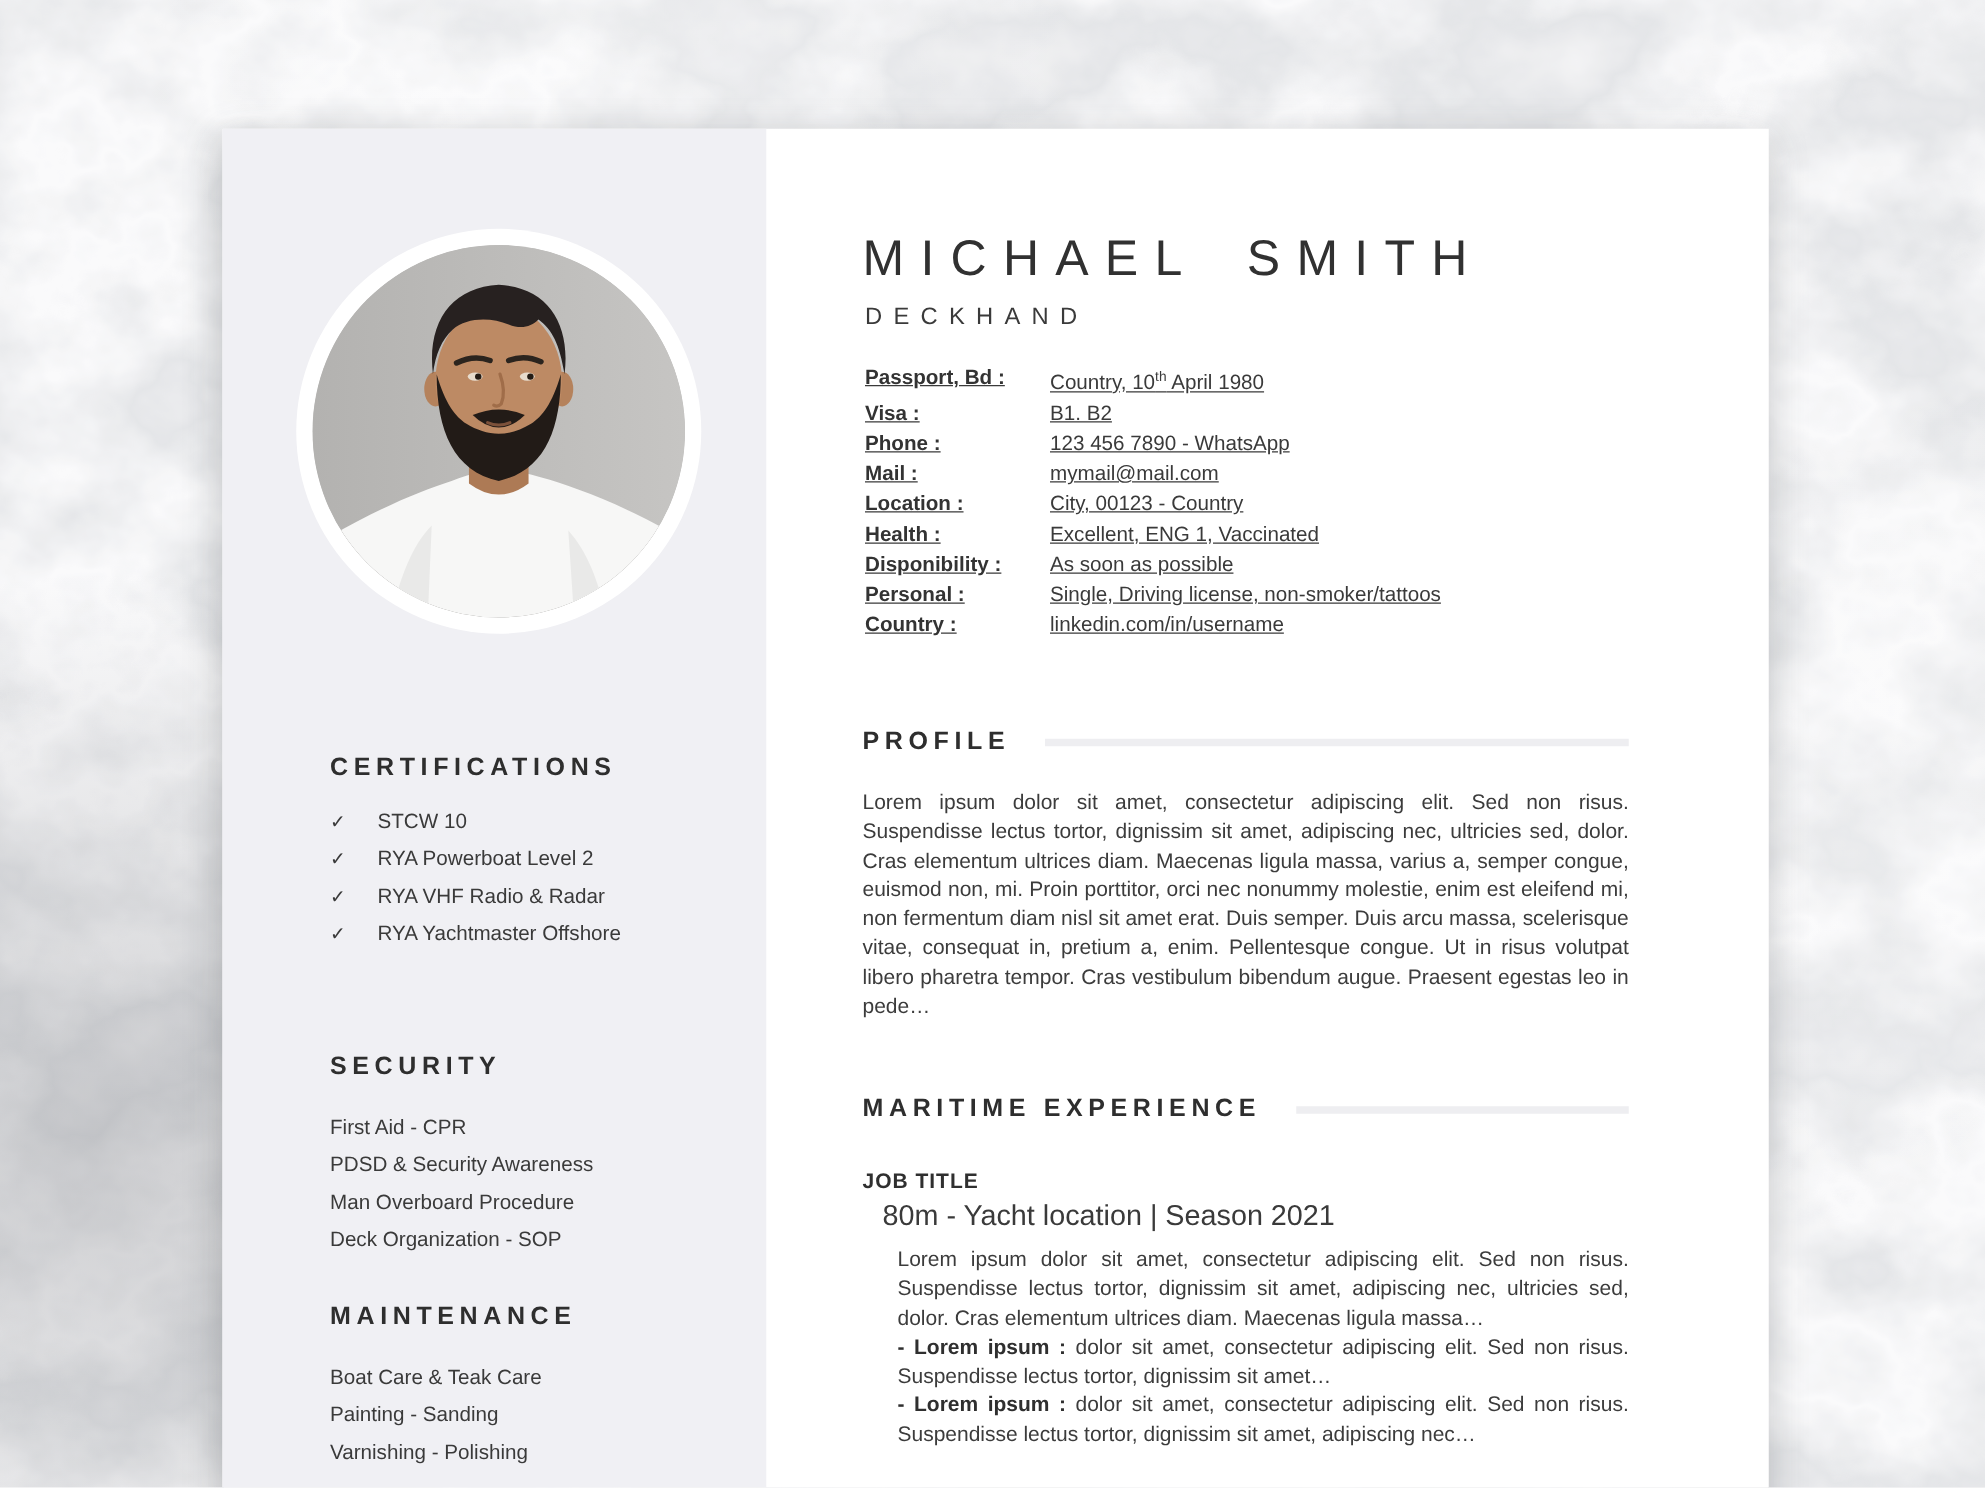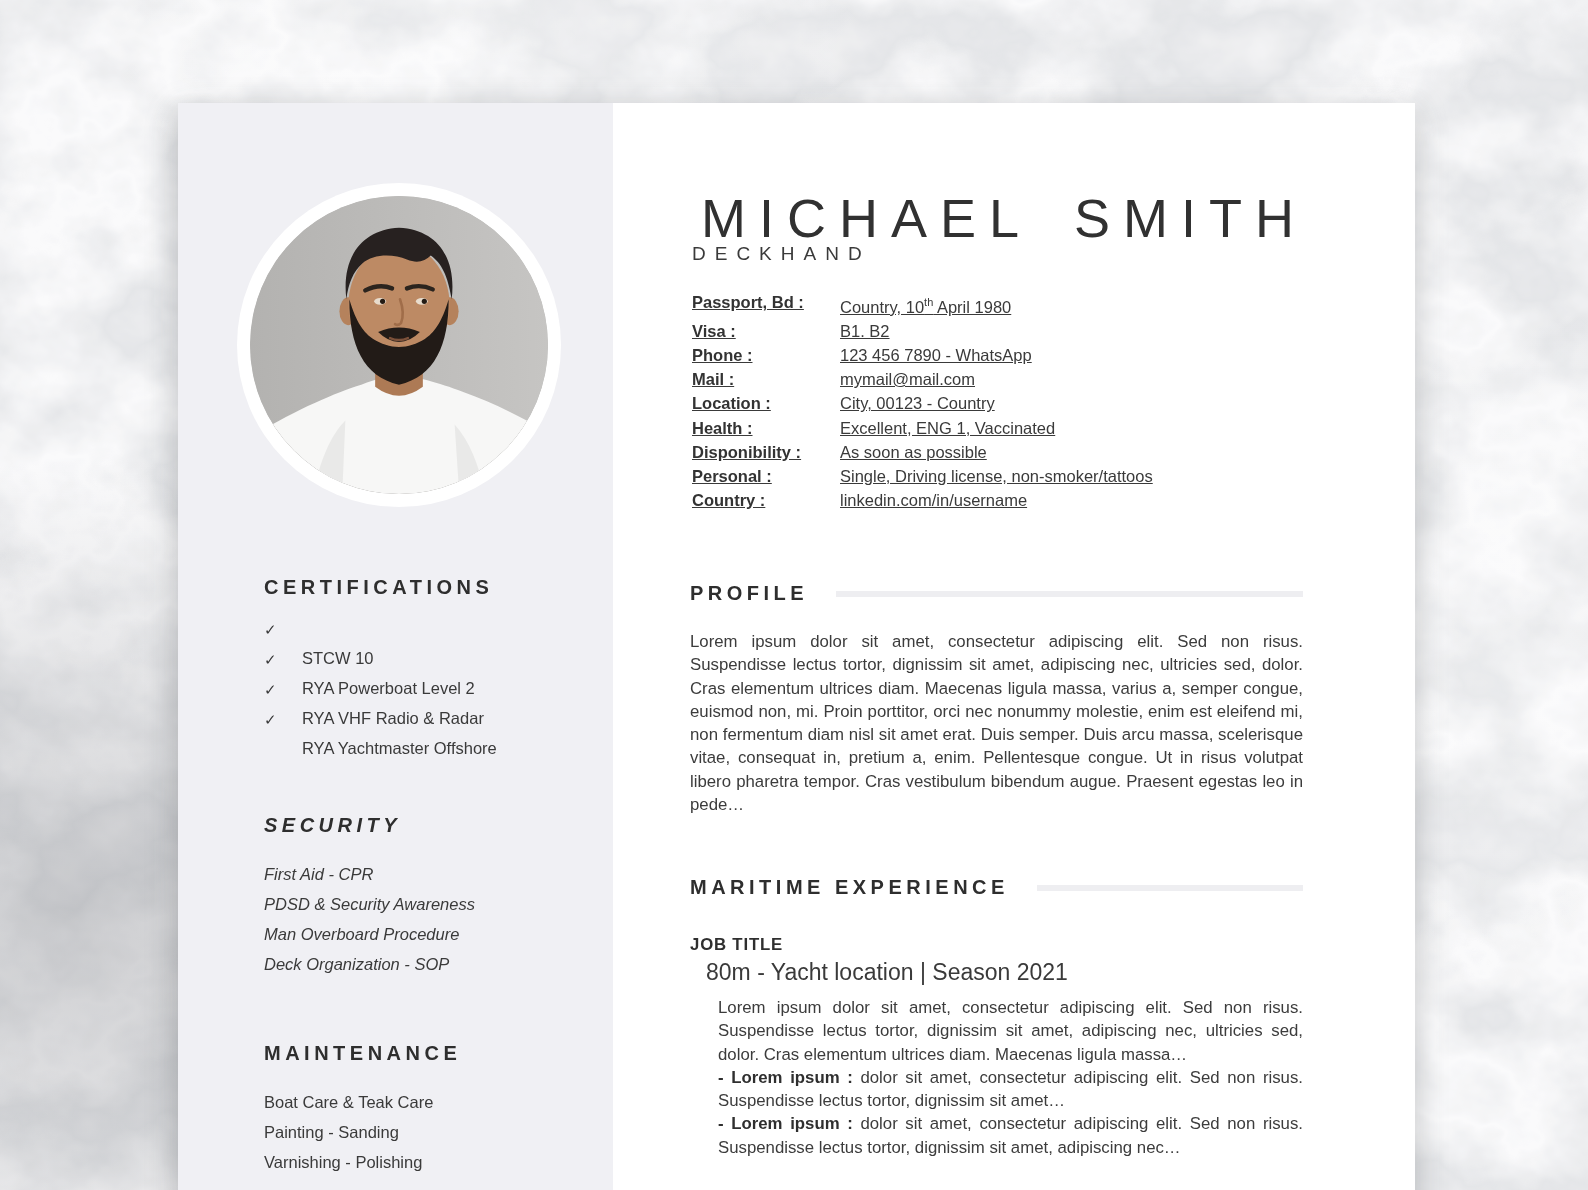--- a/index.html
+++ b/index.html
@@ -40,29 +40,29 @@
   }
   .photo svg { display:block; width:100%; height:100%; }
 
   .side-sec { position:absolute; left:86px; right:36px; }
   .side-sec h3 {
     margin:0 0 22px 0; font-size:20px; font-weight:bold; color:#2e2e2e;
     letter-spacing:4.5px; line-height:24px;
   }
   .check-row { display:flex; align-items:flex-start; height:30px; }
   .check-glyph { width:20px; color:#3a3a3a; font-size:15px; flex:0 0 20px; }
-  .check-label { margin-left:18px; font-size:16.5px; color:#3a3a3a;margin-top:28px; }
+  .check-label { margin-left:18px; font-size:16.5px; color:#3a3a3a; }
   .plain-item { font-size:16.5px; color:#3a3a3a; line-height:30px; }
 
   
   .main { position:absolute; left:512px; top:0; width:613px; color:#3a3a3a; }
 
   .name {
-    position:absolute; top:82px; left:0; margin:11px;
-    font-size:54px; font-weight:500; letter-spacing:13px; word-spacing:16px;
+    position:absolute; top:82px; left:0; margin:0;
+    font-size:40px; font-weight:500; letter-spacing:13px; word-spacing:16px;
     color:#313131; line-height:44px; white-space:nowrap;text-align:center;
   }
   .role {
     position:absolute; top:140px; left:2px; margin:0;
     font-size:19px; font-weight:400; letter-spacing:9px; color:#3a3a3a;text-align:right;
   }
 
   .contact { position:absolute; top:187px; left:2px; width:100%; }
   .contact-row { display:flex; line-height:24.2px; font-size:16.5px;text-decoration:underline; }
   .contact-label { flex:0 0 148px; font-weight:bold; color:#333333; }
@@ -158,41 +158,41 @@
               <ellipse cx="173" cy="106" rx="6" ry="3.4" fill="#e8dccd"></ellipse>
               <circle cx="133.5" cy="106" r="2.6" fill="#241b14"></circle>
               <circle cx="175.5" cy="106" r="2.6" fill="#241b14"></circle>
 
               <path d="M 151 104 Q 156 118 152 128 Q 149 131 146 129" stroke="#a06d49" stroke-width="2.6" fill="none" stroke-linecap="round"></path>
             </g>
           </svg>
         </div>
       </div>
 
-      <div class="side-sec" style="top:472px;">
+      <div class="side-sec" style="top:499px;">
         <h3>CERTIFICATIONS</h3>
         <div class="check-row">
           <span class="check-glyph">✓</span>
           <span class="check-label">STCW 10</span>
         </div>
         <div class="check-row">
           <span class="check-glyph">✓</span>
           <span class="check-label">RYA Powerboat Level 2</span>
         </div>
         <div class="check-row">
           <span class="check-glyph">✓</span>
           <span class="check-label">RYA VHF Radio &amp; Radar</span>
         </div>
         <div class="check-row">
           <span class="check-glyph">✓</span>
           <span class="check-label">RYA Yachtmaster Offshore</span>
         </div>
       </div>
 
-      <div class="side-sec" style="top:710px;font-style:italic;">
+      <div class="side-sec" style="top:738px;">
         <h3>SECURITY</h3>
         <div class="plain-item">First Aid - CPR</div>
         <div class="plain-item">PDSD &amp; Security Awareness</div>
         <div class="plain-item">Man Overboard Procedure</div>
         <div class="plain-item">Deck Organization - SOP</div>
       </div>
 
       <div class="side-sec" style="top:938px;">
         <h3>MAINTENANCE</h3>
         <div class="plain-item">Boat Care &amp; Teak Care</div>

